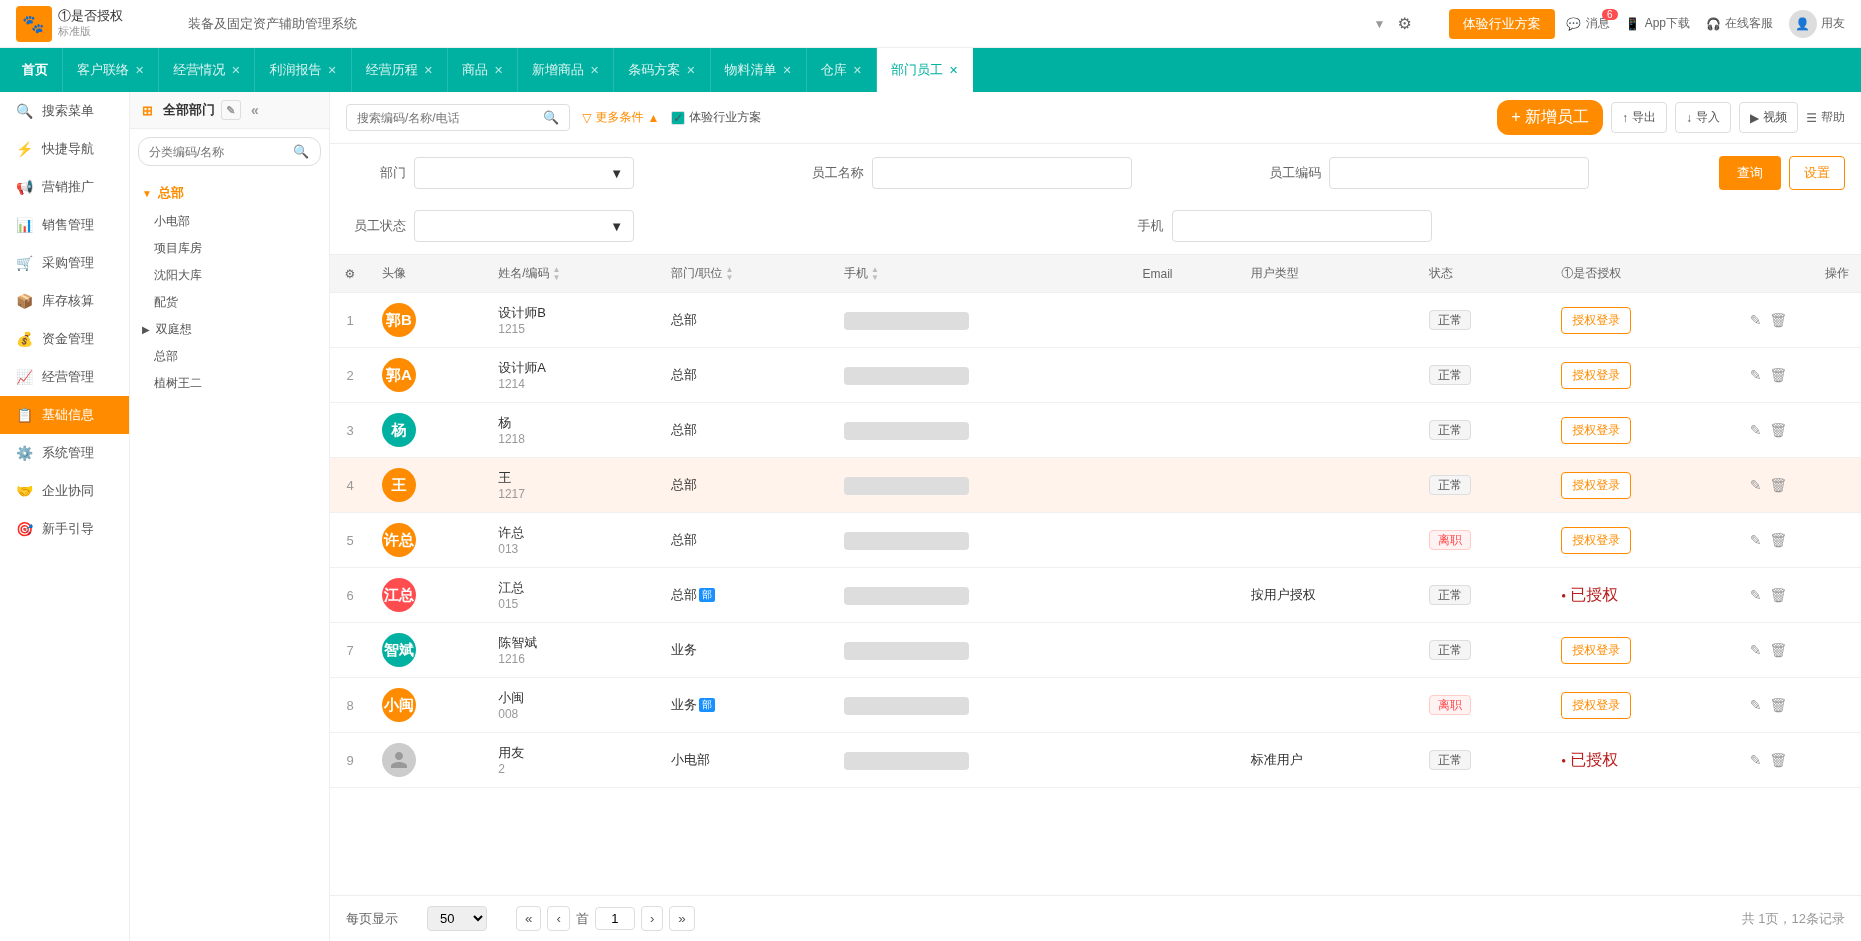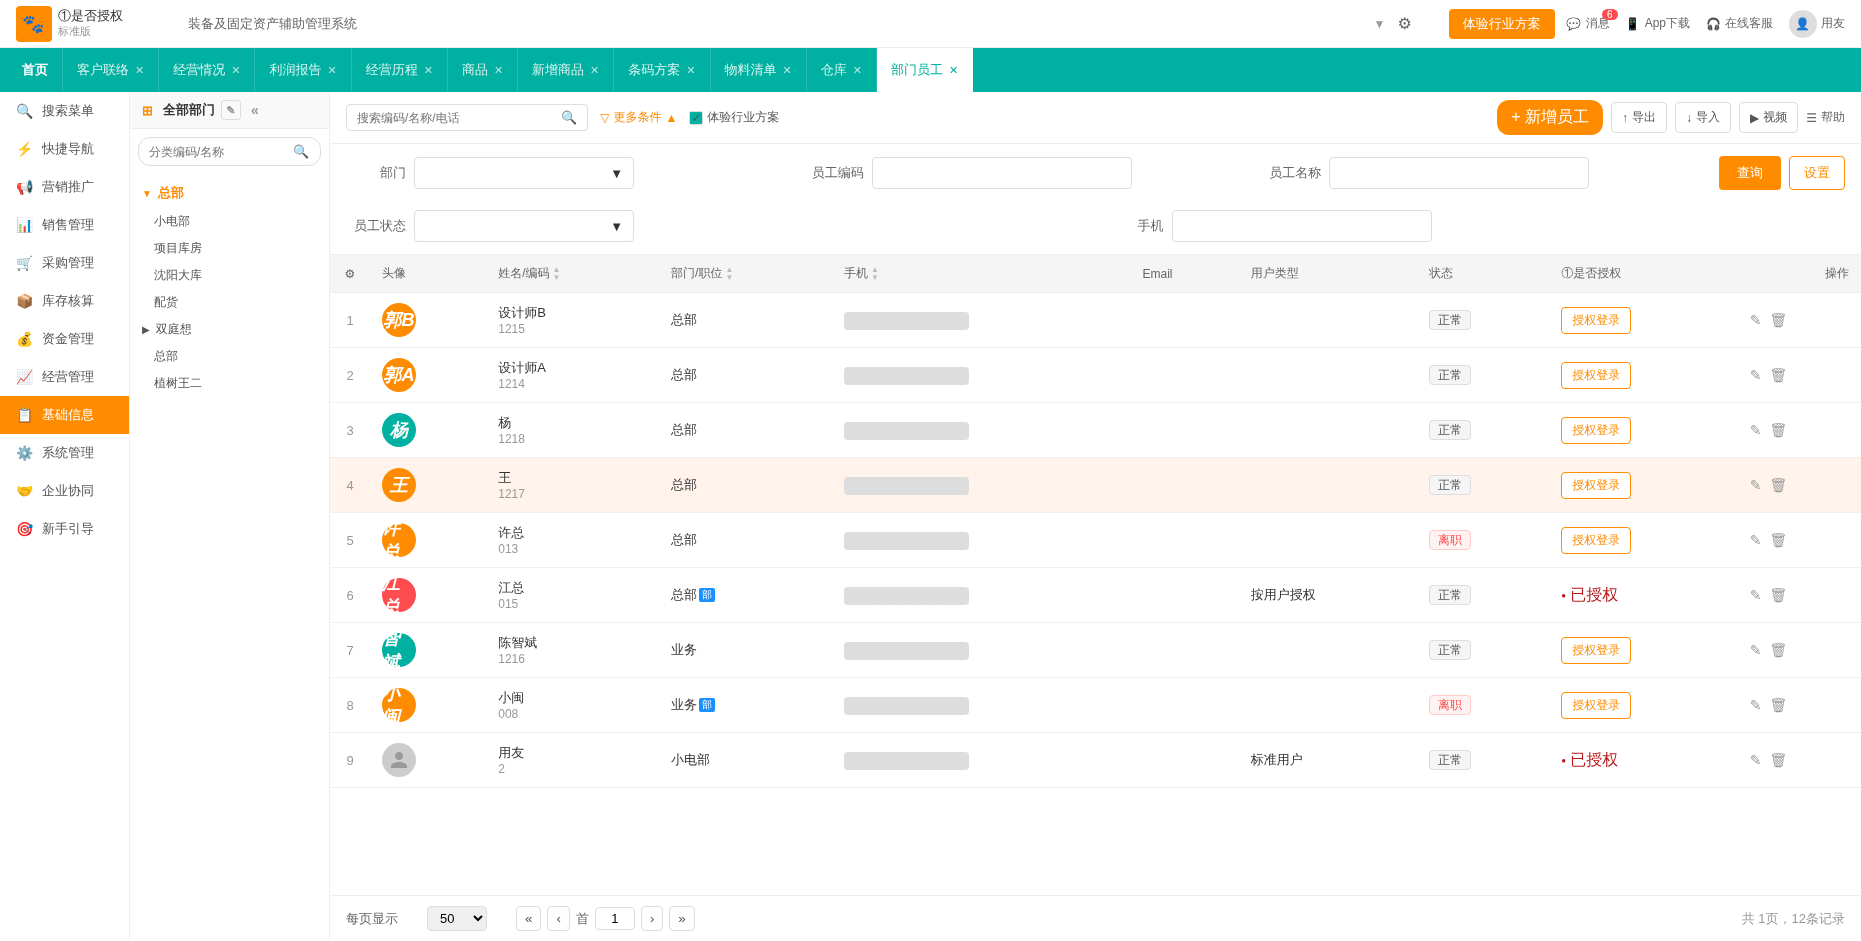--- a/index.html
+++ b/index.html
@@ -45,21 +45,21 @@
     .dept-item { padding: 5px 12px 5px 24px; color: #555; font-size: 12px; cursor: pointer; }
     .all-dept-btn { display: flex; align-items: center; gap: 6px; padding: 8px 12px; background: #f9f9f9; border-bottom: 1px solid #eee; font-size: 13px; font-weight: bold; color: #333; }
     .all-dept-btn .edit-icon { width: 20px; height: 20px; border: 1px solid #ddd; border-radius: 3px; display: flex; align-items: center; justify-content: center; font-size: 11px; color: #999; cursor: pointer; }
     .collapse-btn { cursor: pointer; color: #999; font-size: 14px; padding: 0 4px; }
 
     
     .main-content { flex: 1; display: flex; flex-direction: column; overflow: hidden; background: #f0f0f0; }
 
     
     .filter-bar { background: #fff; padding: 8px 16px; border-bottom: 1px solid #eee; display: flex; align-items: center; gap: 12px; }
-    .filter-search { display: flex; align-items: center; gap: 24px; border: 1px solid #ddd; border-radius: 4px; padding: 5px 10px; min-width: 220px; }
+    .filter-search { display: flex; align-items: center; gap: 6px; border: 1px solid #ddd; border-radius: 4px; padding: 5px 10px; min-width: 220px; }
     .filter-search input { border: none; outline: none; font-size: 12px; width: 180px; }
     .more-conditions { display: flex; align-items: center; gap: 4px; color: #ff8c00; font-size: 12px; cursor: pointer; }
     .show-resigned { display: flex; align-items: center; gap: 4px; font-size: 12px; color: #555; cursor: pointer; }
     .checkbox-icon { width: 14px; height: 14px; border: 1px solid #ddd; border-radius: 2px; display: flex; align-items: center; justify-content: center; background: #00b0a0; }
     .filter-actions { margin-left: auto; display: flex; align-items: center; gap: 8px; }
     .btn-add { background: #ff8c00; color: #fff; border: none; border-radius: 12px; padding: 7px 14px; font-size: 16px; cursor: pointer; display: flex; align-items: center; gap: 4px; }
     .btn-outline { background: #fff; color: #555; border: 1px solid #ddd; border-radius: 4px; padding: 6px 10px; font-size: 12px; cursor: pointer; display: flex; align-items: center; gap: 4px; }
 
     
     .adv-filter { background: #fff; padding: 12px 16px; border-bottom: 1px solid #eee; display: flex; flex-wrap: wrap; gap: 16px; align-items: center; }
@@ -70,21 +70,21 @@
     .btn-query { background: #ff8c00; color: #fff; border: none; border-radius: 4px; padding: 7px 18px; font-size: 13px; cursor: pointer; }
     .btn-set { background: #fff; color: #ff8c00; border: 1px solid #ff8c00; border-radius: 4px; padding: 7px 14px; font-size: 13px; cursor: pointer; }
 
     
     .table-wrap { flex: 1; overflow: auto; background: #fff; margin: 0; }
     table { width: 100%; border-collapse: collapse; font-size: 13px; }
     thead tr { background: #f5f5f5; }
     th { padding: 10px 12px; text-align: left; color: #666; font-weight: normal; border-bottom: 1px solid #eee; white-space: nowrap; font-size: 12px; }
     td { padding: 10px 12px; border-bottom: 1px solid #f0f0f0; color: #333; vertical-align: middle; }
     tr.highlighted { background: #fff3ec; }
-    .avatar-circle { width: 34px; height: 34px; border-radius: 50%; display: flex; align-items: center; justify-content: center; color: #fff; font-size: 18px; font-weight: bold; flex-shrink: 0; font-style: italic; }
+    .avatar-circle { width: 34px; height: 34px; border-radius: 50%; display: flex; align-items: center; justify-content: center; color: #fff; font-size: 15px; font-weight: bold; flex-shrink: 0; }
     .status-normal { color: #555; background: #f5f5f5; border: 1px solid #ddd; border-radius: 4px; padding: 2px 8px; font-size: 12px; }
     .status-resign { color: #ff4d4f; background: #fff2f2; border: 1px solid #ffccc7; border-radius: 4px; padding: 2px 8px; font-size: 12px; }
     .auth-btn { border: 1px solid #ff8c00; color: #ff8c00; background: #fff; border-radius: 4px; padding: 4px 10px; font-size: 12px; cursor: pointer; white-space: nowrap; }
     .authorized { color: #b91c1c; font-size: 16px; display: flex; align-items: center; gap: 4px; }
     .authorized::before { content: "●"; font-size: 8px; }
     .action-btns { display: flex; gap: 8px; align-items: center; }
     .action-icon { color: #999; cursor: pointer; font-size: 14px; }
     .name-code { display: flex; flex-direction: column; }
     .name-code .name { color: #333; font-size: 13px; }
     .name-code .code { color: #999; font-size: 12px; }
@@ -279,25 +279,25 @@
       <div class="adv-filter">
         <div style="display:flex;align-items:center;gap:0;width:100%;flex-wrap:wrap;">
           <div class="filter-field">
             <span class="filter-label">部门</span>
             <div class="filter-select" style="min-width:180px;max-width:220px;">
               <span></span>
               <span>▼</span>
             </div>
           </div>
           <div class="filter-field">
-            <span class="filter-label">员工编码</span>
+            <span class="filter-label">员工名称</span>
             <input class="filter-input" style="min-width: 200px; max-width: 260px;">
           </div>
           <div class="filter-field">
-            <span class="filter-label">员工名称</span>
+            <span class="filter-label">员工编码</span>
             <input class="filter-input" style="min-width: 200px; max-width: 260px;">
           </div>
           <div style="margin-left:auto;display:flex;gap:8px;">
             <button class="btn-query">查询</button>
             <button class="btn-set">设置</button>
           </div>
         </div>
         <div style="display:flex;align-items:center;gap:16px;width:100%;flex-wrap:wrap;margin-top:4px;">
           <div class="filter-field">
             <span class="filter-label">员工状态</span>

